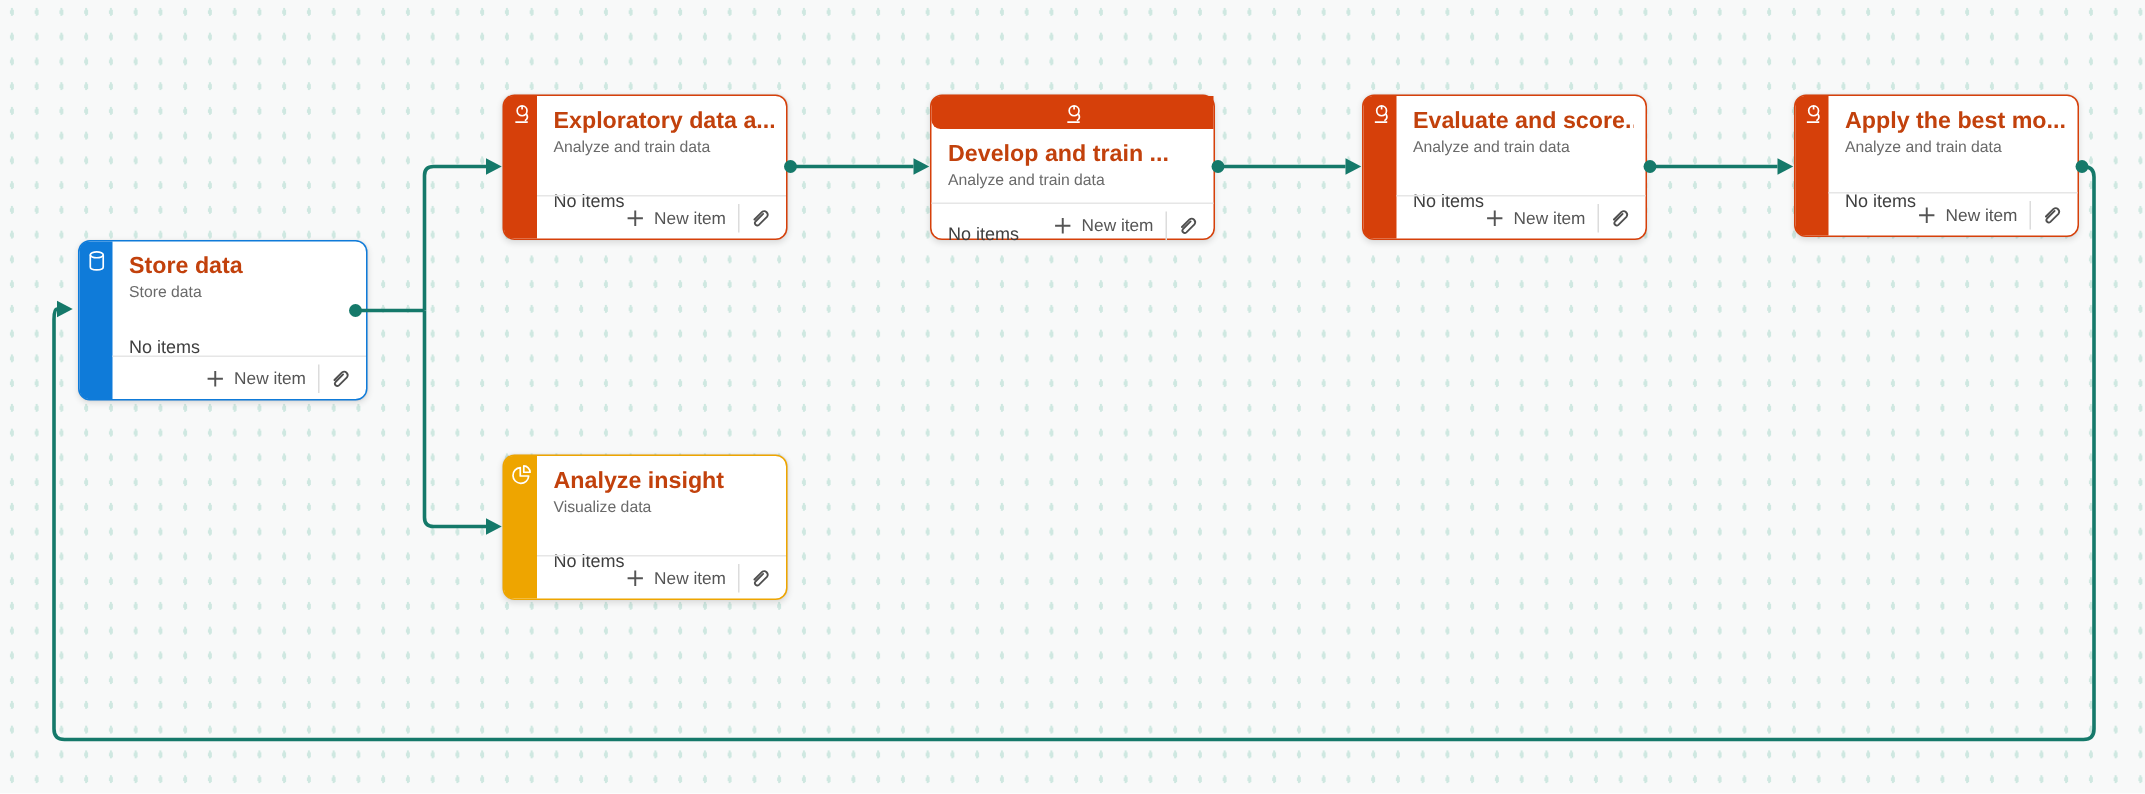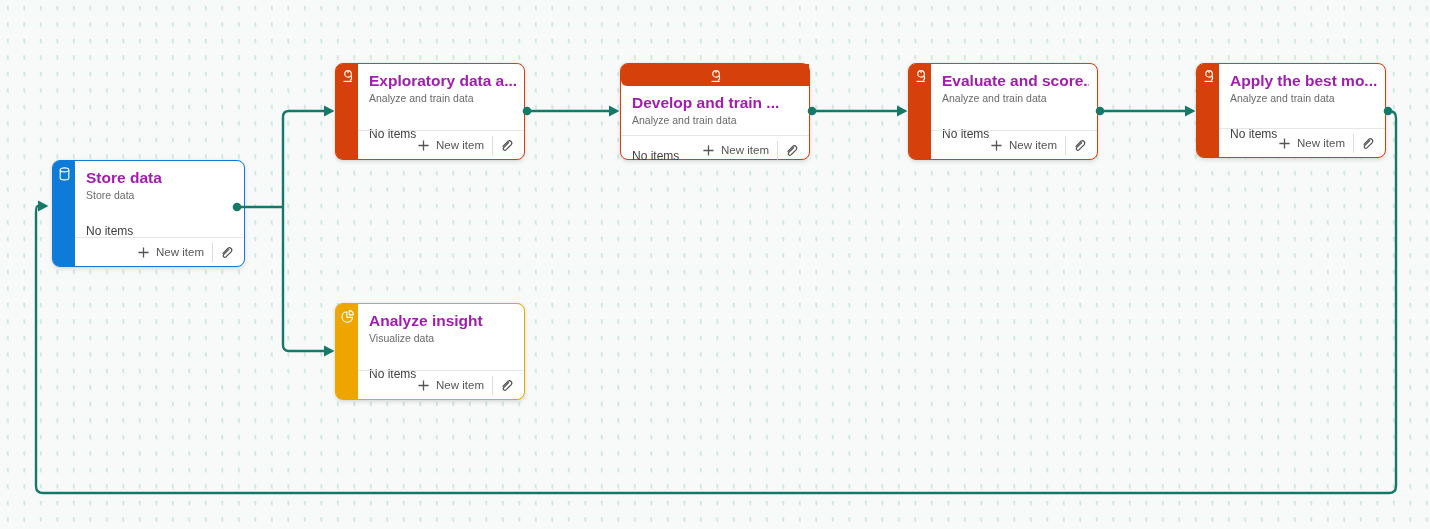--- a/index.html
+++ b/index.html
@@ -41,34 +41,34 @@
     flex:0 0 22px;
     background:var(--accent);
     border-radius:6px 0 0 6px;
     display:flex; justify-content:center; align-items:flex-start;
     padding-top:5px;
   }
   .accent svg { display:block; }
 
   .body { flex:1; position:relative; padding:7px 8px 0 11px; min-width:0; }
   .title {
-    margin:0; font-size:15.5px; font-weight:700; color:#a21caf;
+    margin:0; font-size:15.5px; font-weight:700; color:#c2410c;
     line-height:20px; white-space:nowrap; overflow:hidden;
   }
   .subtitle { font-size:10.5px; color:#6A6A6A; line-height:13px; margin-top:1px; }
   .items    { font-size:12px;   color:#3F3F3F; line-height:15px; margin-top:22px; }
 
   .divider { position:absolute; left:0; right:0; bottom:28px; height:1px; background:#E6E6E6; }
   .footer {
     position:absolute; left:0; right:0; bottom:0; height:28px;
     display:flex; align-items:center; justify-content:flex-end;
     padding-right:6px;
   }
   .new-item {
-    display:flex; align-items:center; gap:6px;
+    display:flex; align-items:flex-end; gap:6px;
     background:none; border:none; cursor:pointer;
     font-family:inherit; font-size:11.5px; color:#555;
     padding:3px 6px;
   }
   .vdiv { width:1px; height:19px; background:#DCDCDC; margin:0 2px; }
   .attach-btn { background:none; border:none; cursor:pointer; padding:2px 4px; display:flex; align-items:center; }
 </style>
 </head>
 <body>
 

